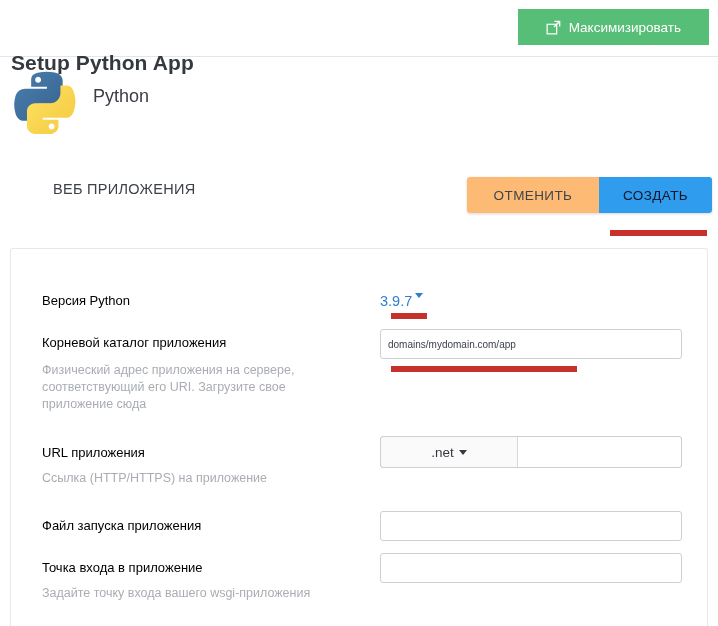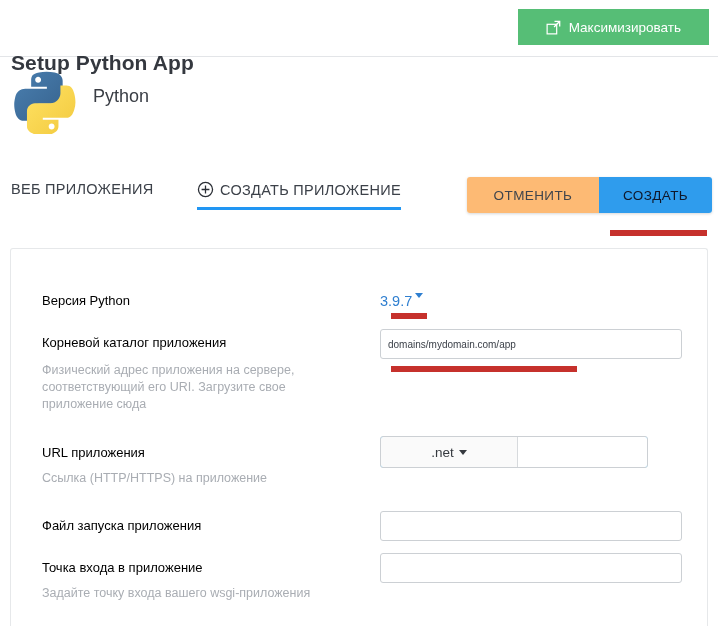--- a/index.html
+++ b/index.html
@@ -79,20 +79,21 @@
     top: 29px;
     font-size: 18px;
     color: #3a3e45;
     white-space: nowrap;
   }
 
   
   .tabs-row {
     position: relative;
     height: 62px;
+    margin-left: 42px;
   }
   .tab {
     position: absolute;
     top: 12px;
     font-size: 14.5px;
     letter-spacing: 0.3px;
     color: #3c4149;
     cursor: pointer;
     padding-bottom: 12px;
     white-space: nowrap;
@@ -225,21 +226,21 @@
   .caret {
     width: 0; height: 0;
     border-left: 4px solid transparent;
     border-right: 4px solid transparent;
     border-top: 5px solid currentColor;
     display: inline-block;
   }
 
   .url-group {
     display: flex;
-    width: 268px;
+    width: 302px;
     height: 32px;
     box-sizing: border-box;
     border: 1px solid #ccd0d4;
     border-radius: 3px;
     overflow: hidden;
     background: #7dd3fc;
   }
   .url-domain {
     flex: 0 0 136px;
     display: flex;
@@ -307,30 +308,20 @@
   </span>
   <div class="product-name">Python</div>
 </div>
 
 <div class="tabs-row">
 
   <div class="tab tab-web">
     <span>ВЕБ ПРИЛОЖЕНИЯ</span>
   </div>
 
-  <div class="tab tab-create">
-    <span class="plus-icon">
-      <svg viewBox="0 0 20 20" width="17" height="17" aria-hidden="true">
-        <circle cx="10" cy="10" r="8.3" fill="none" stroke="#2b2f36" stroke-width="1.5"></circle>
-        <path d="M10 5.4 V14.6 M5.4 10 H14.6" stroke="#2b2f36" stroke-width="1.5"></path>
-      </svg>
-    </span>
-    <span>СОЗДАТЬ ПРИЛОЖЕНИЕ</span>
-    <span class="tab-underline"></span>
-  </div>
 
   <div class="btn-group">
     <button class="btn-cancel">ОТМЕНИТЬ</button>
     <button class="btn-create">СОЗДАТЬ</button>
   </div>
 </div>
 
 <div class="hl-create-btn"></div>
 
 <div class="card">

